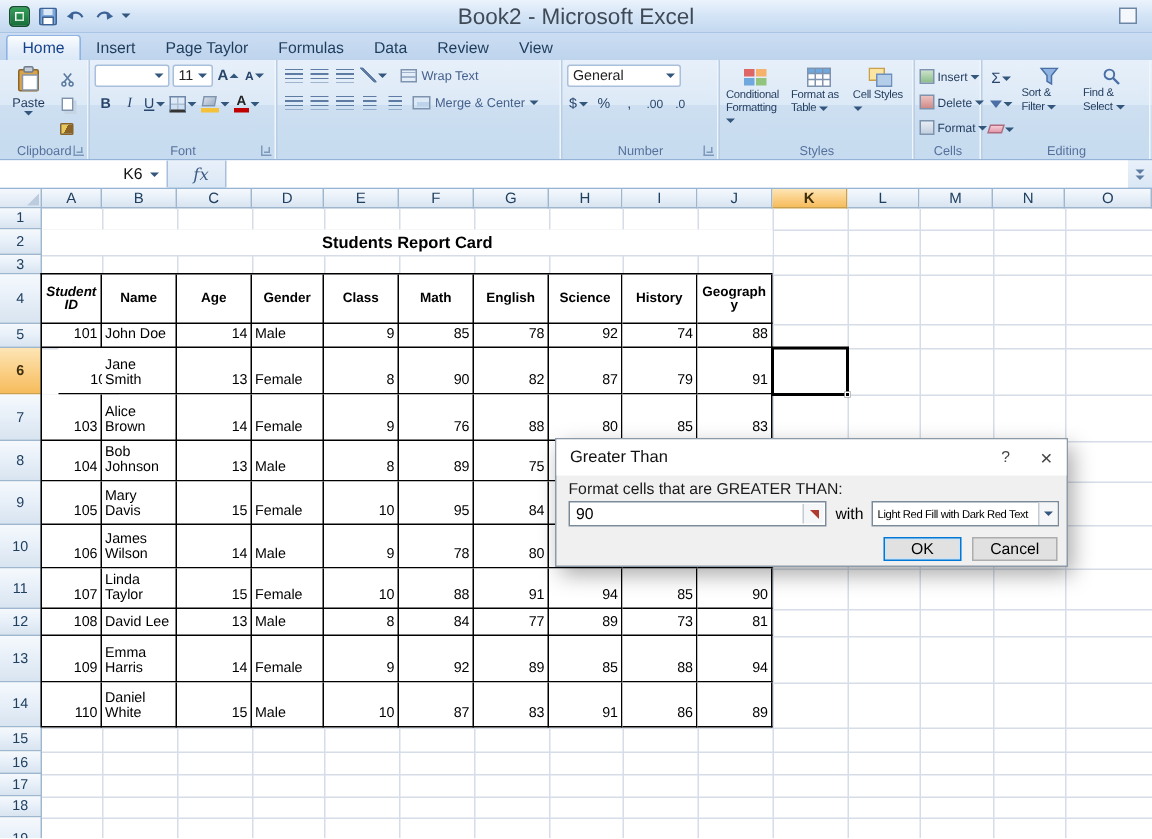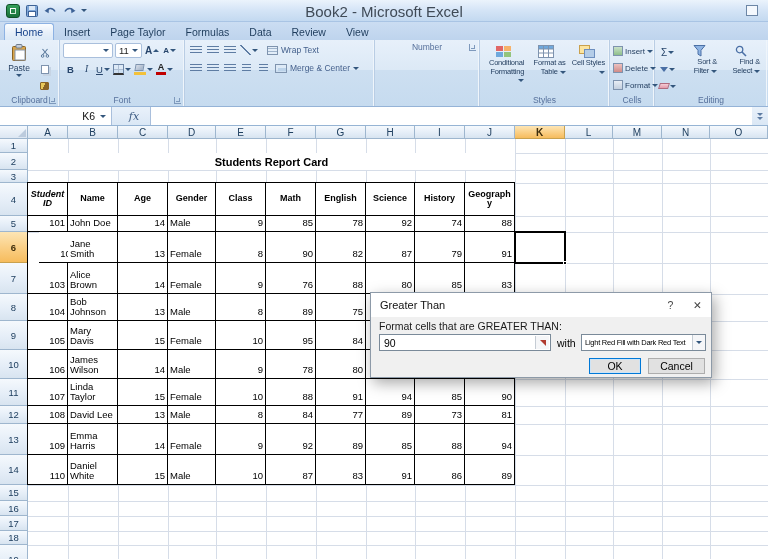--- a/index.html
+++ b/index.html
@@ -30,21 +30,21 @@
 .glabel{height:13px;display:flex;align-items:center;justify-content:center;gap:3px;font-size:8.5px;color:#56709B;position:relative}
 .launcher{position:absolute;right:3px;bottom:2px;width:7px;height:7px;border-left:1px solid #7E99BC;border-bottom:1px solid #7E99BC}
 .launcher:after{content:"";position:absolute;left:1px;bottom:1px;width:3px;height:3px;border-right:1px solid #7E99BC;border-bottom:1px solid #7E99BC}
 .tri{width:0;height:0;border-left:3px solid transparent;border-right:3px solid transparent;border-top:3px solid #33567D;display:inline-block;flex:none}
 .tri.up{border-top:none;border-bottom:3px solid #33567D}
 .mini{min-width:15px;height:14px;display:inline-flex;align-items:center;justify-content:center;gap:1px;font-size:9.5px;color:#27456B;border-radius:2px;padding:0 1px}
 .mini.b{font-weight:bold}
 .mini.i{font-style:italic;font-family:"Liberation Serif",serif}
 .mini.u .uu{text-decoration:underline}
 .combo{background:#fff;border:1px solid #A9BFDC;height:15px;display:inline-flex;align-items:center;gap:2px;font-size:9.5px;color:#222;padding:0 3px;border-radius:2px}
-.bigbtn{display:flex;flex-direction:column;align-items:center;gap:1px;padding:2px 1px 0;font-size:7.5px;line-height:8.5px;color:#1F3A5C;text-align:right;border-radius:2px}
+.bigbtn{display:flex;flex-direction:column;align-items:center;gap:1px;padding:2px 1px 0;font-size:7.5px;line-height:8.5px;color:#1F3A5C;text-align:left;border-radius:2px}
 .bigbtn .lbl{display:block;width:100%;overflow-wrap:anywhere;letter-spacing:-0.2px}
 .paste-btn{width:32px;display:flex;flex-direction:column;align-items:center;gap:1px;font-size:8.5px;color:#1F3A5C;padding-top:1px}
 .ic-copy{width:8px;height:9px;background:#fff;border:1px solid #7E93AE;box-shadow:2px 2px 0 #C6D4E4}
 .ic-brush{width:9px;height:8px;background:linear-gradient(120deg,#E8C85A 45%,#8A6426 45%);border:1px solid #8A6426;border-radius:1px}
 .bigA{font-size:10px;font-weight:bold;line-height:10px}
 .smallA{font-size:8px;font-weight:bold;line-height:8px}
 .ic-borders{width:11px;height:11px;border:1px solid #6E87A8;border-bottom:2px solid #333;background:linear-gradient(#AEBFD4,#AEBFD4) 0 4px/11px 1px no-repeat,linear-gradient(#AEBFD4,#AEBFD4) 4px 0/1px 11px no-repeat}
 .ic-fill{width:12px;height:11px;position:relative}
 .ic-fill:before{content:"";position:absolute;left:1px;right:2px;top:0;bottom:4px;background:linear-gradient(135deg,#D8DEE8,#9FB0C6);border:1px solid #7E93AE;transform:skewX(-10deg)}
 .ic-fill:after{content:"";position:absolute;left:0;right:0;bottom:0;height:3px;background:#F3C13A}
@@ -276,20 +276,38 @@
           <span class="ribtext" style="margin-left:2px">
               <span class="ic-merge"></span>
               <span>Merge &amp; Center</span>
               <span class="tri"></span>
             </span>
         </div>
       </div>
     </div>
 
     <div class="group" style="width:105px">
+      <div class="gbody col" style="gap:4px">
+        <div class="row">
+          <span class="combo" style="width:76px">
+              <span>General</span>
+              <span class="tri" style="margin-left:auto"></span>
+            </span>
+        </div>
+        <div class="row" style="gap:2px">
+          <span class="mini">
+              <span>$</span>
+              <span class="tri"></span>
+            </span>
+          <span class="mini">%</span>
+          <span class="mini">,</span>
+          <span class="mini" style="font-size:8px">.00</span>
+          <span class="mini" style="font-size:8px">.0</span>
+        </div>
+      </div>
       <div class="glabel">
           <span>Number</span>
           <span class="launcher"></span>
         </div>
     </div>
 
     <div class="group" style="width:130px">
       <div class="gbody" style="gap:1px;justify-content:center">
         <div class="bigbtn" style="width:44px">
           <svg width="16" height="13" viewBox="0 0 16 13">

